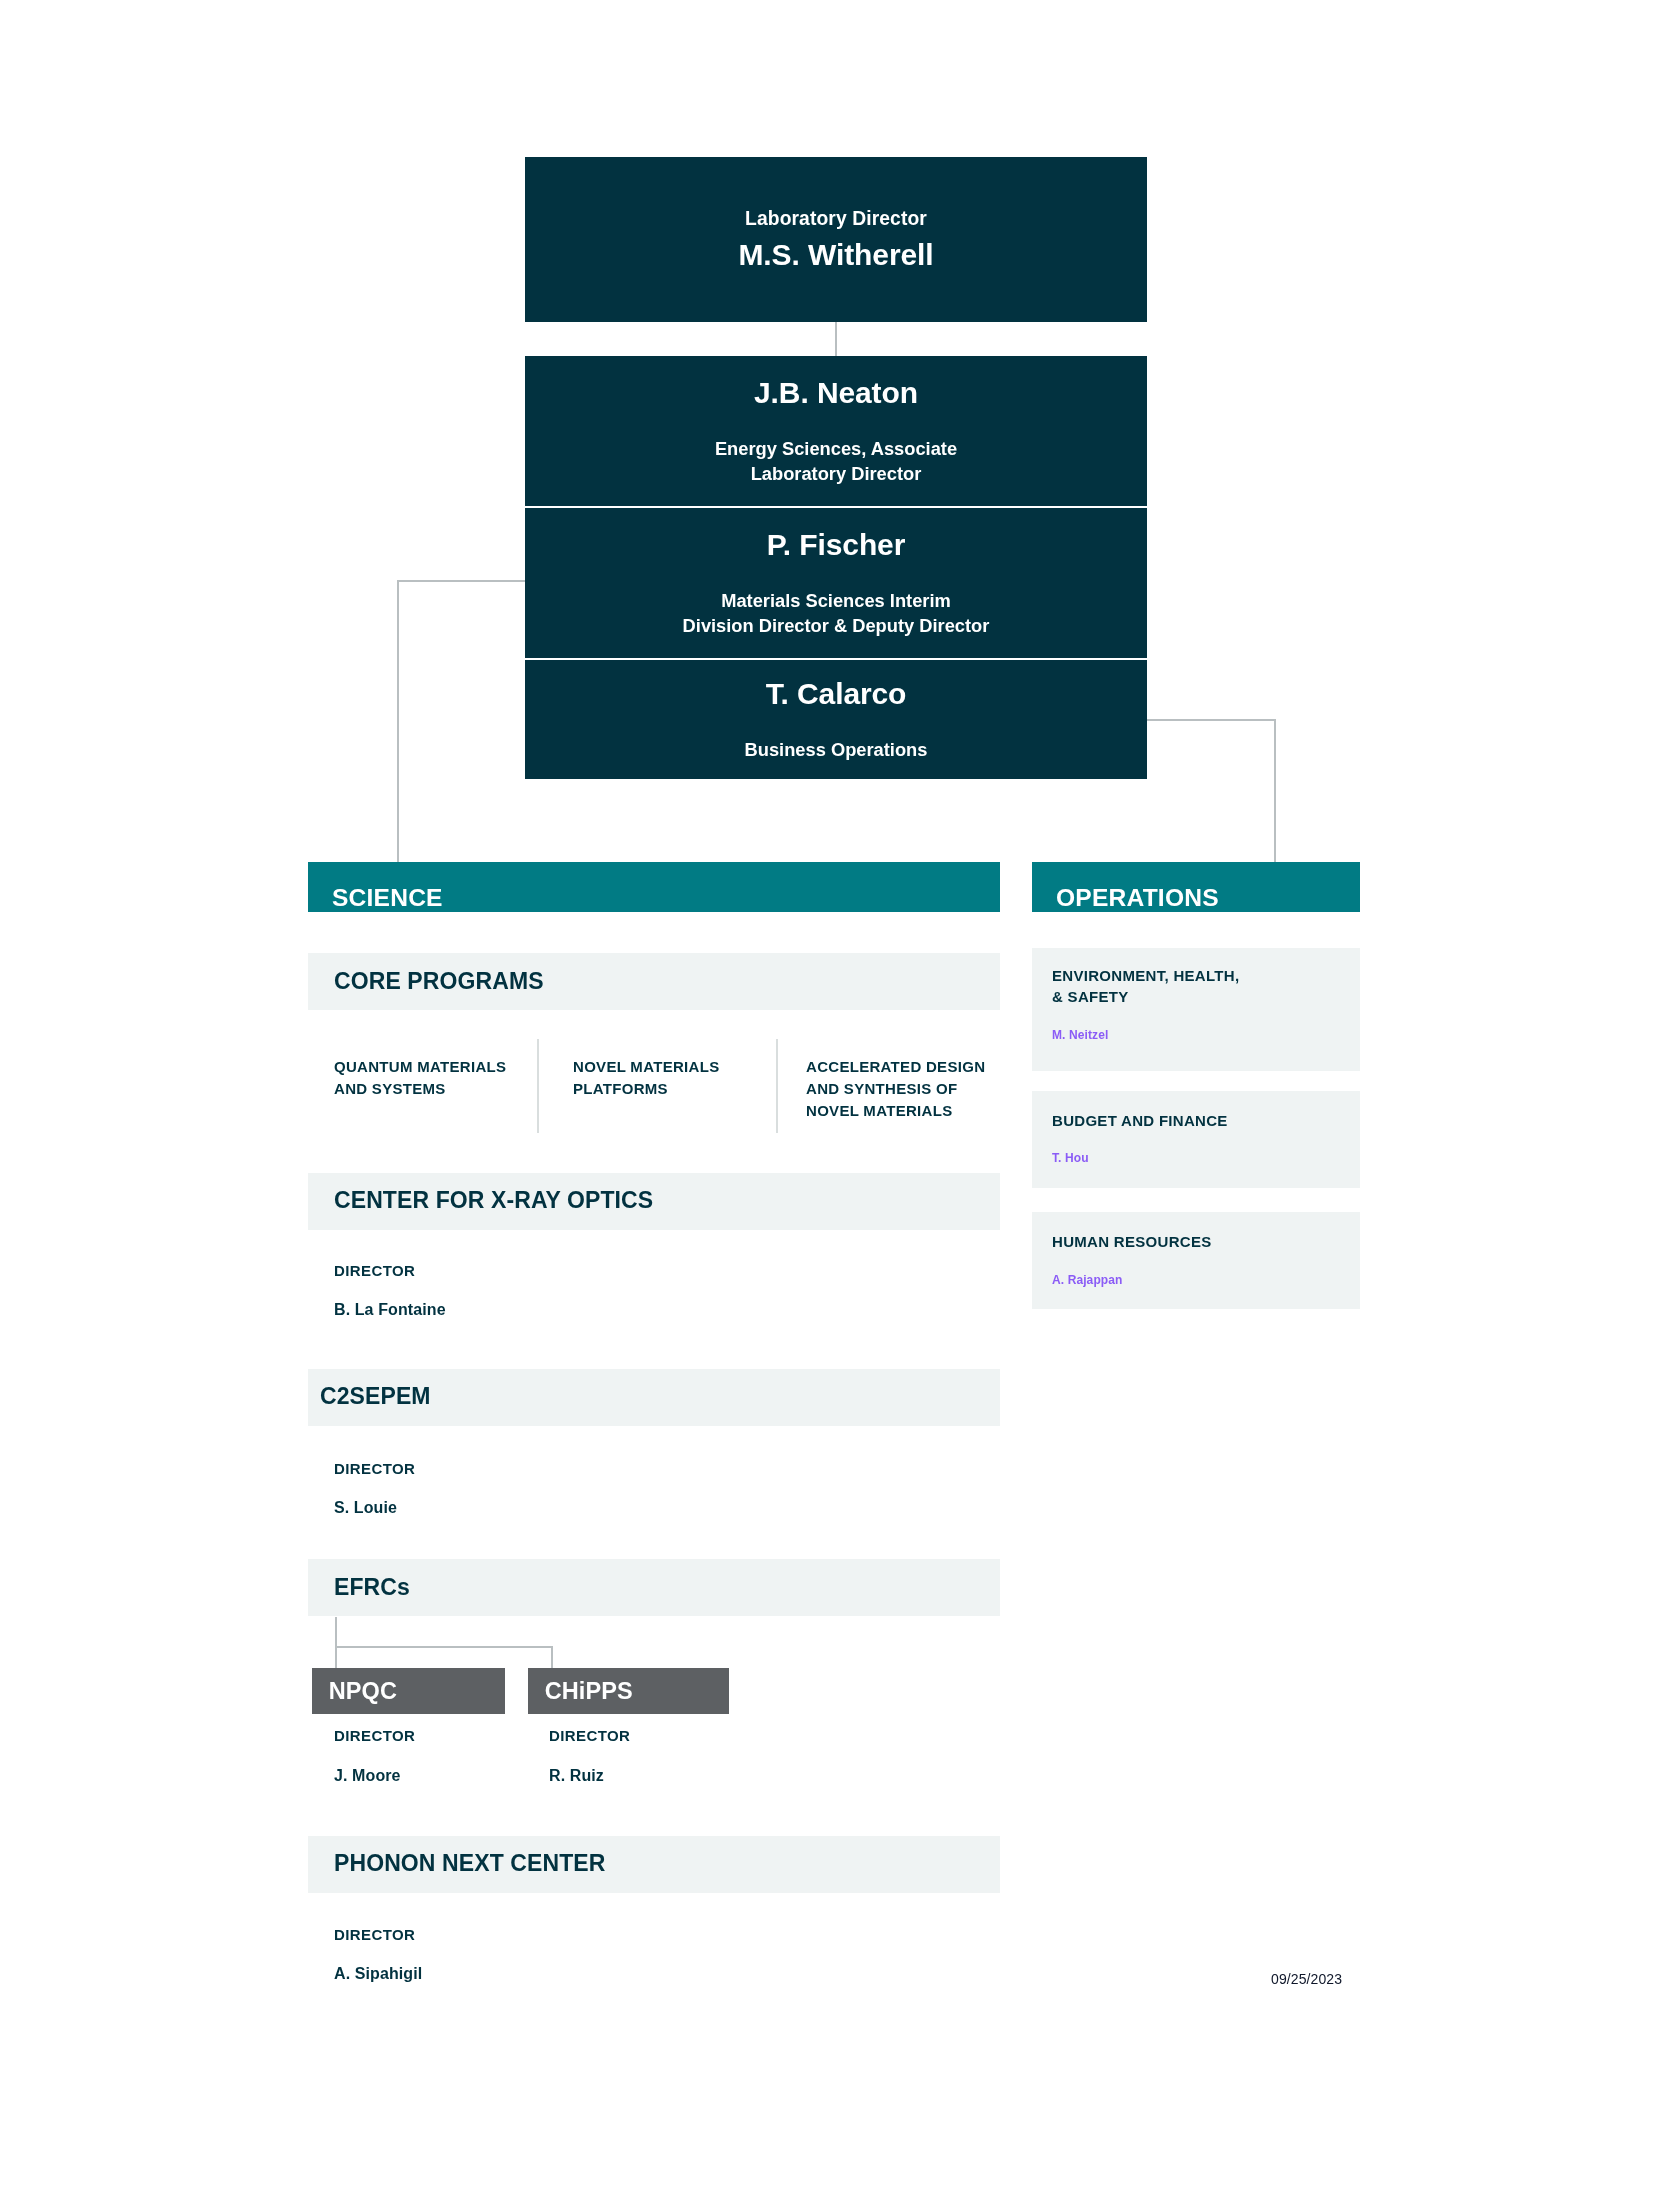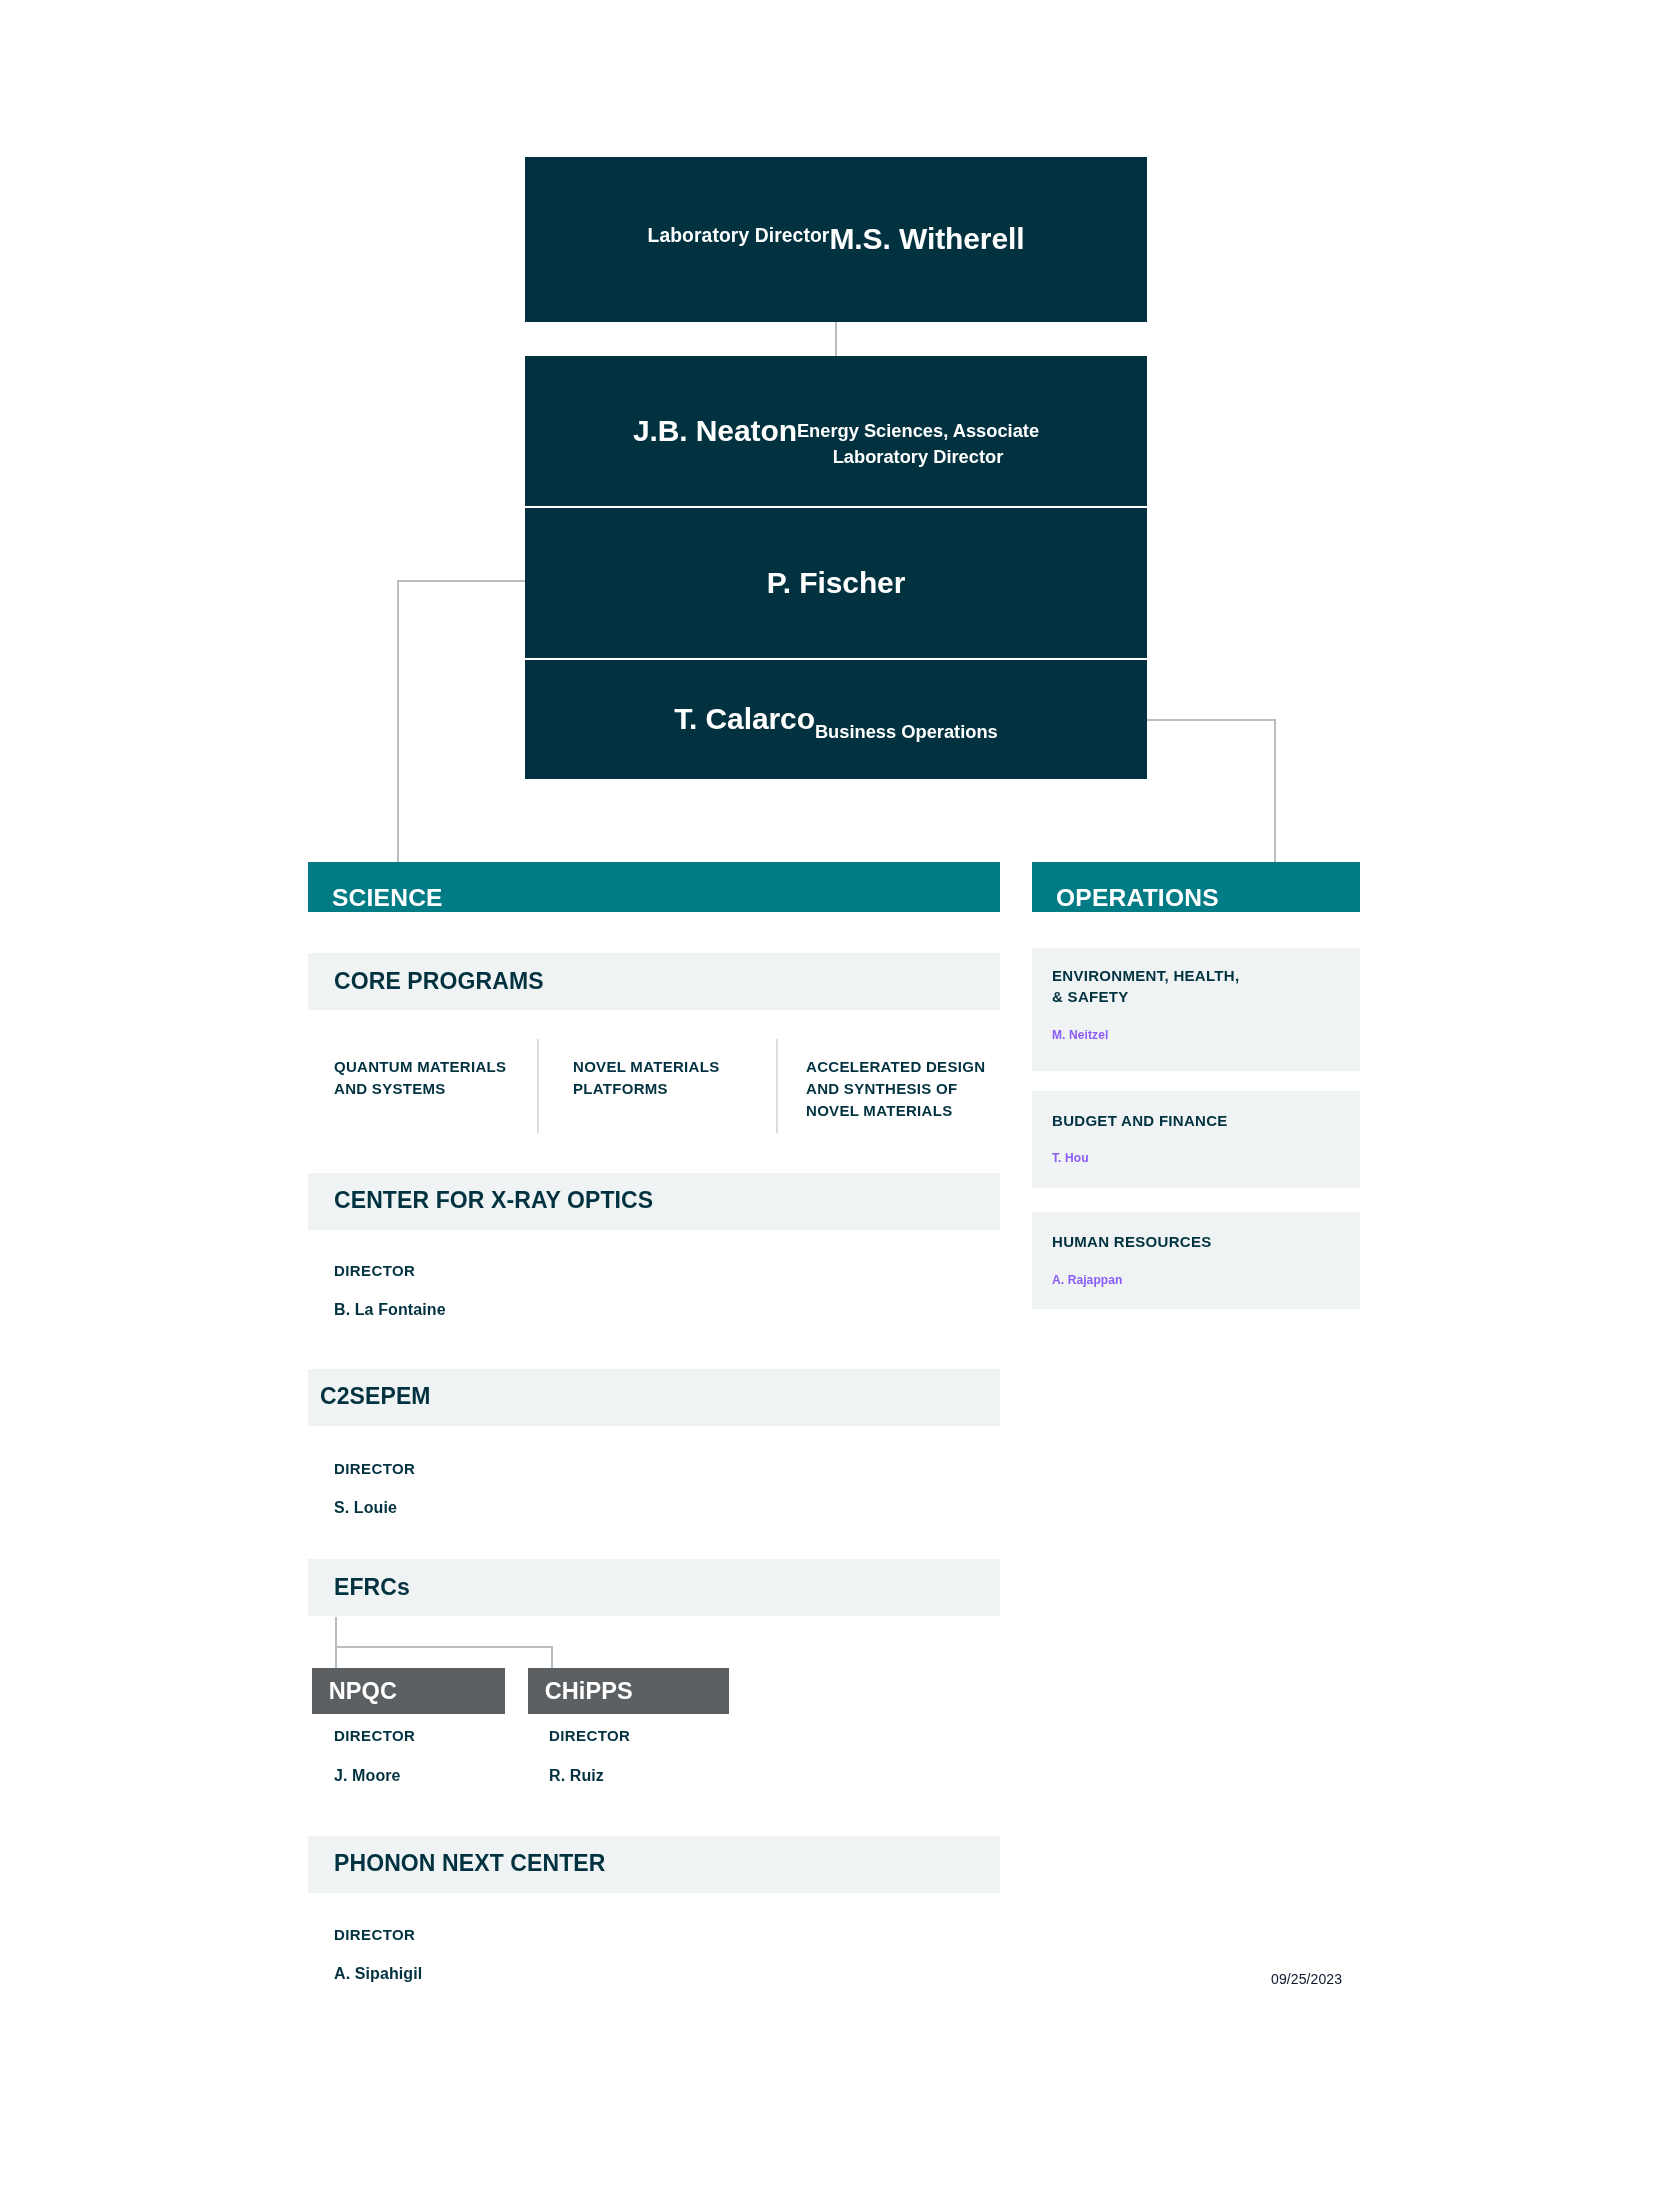--- a/index.html
+++ b/index.html
@@ -32,21 +32,21 @@
   .line-v { width: 2.1px; }
   .line-h { height: 2.1px; }
 
   
   .exec {
     position: absolute;
     background: #023240;
     color: #ffffff;
     box-sizing: border-box;
     display: flex;
-    flex-direction: row;
+    flex-direction: column;
     align-items: center;
     justify-content: center;
     text-align: center;
   }
   .exec .exec-role-top {
     font-size: 19.3px;
     font-weight: bold;
     letter-spacing: 0.1px;
     line-height: 1.25;
     margin-bottom: 7.3px;
@@ -191,20 +191,22 @@
 
   <div class="exec" style="left:525px; top:356px; width:622px; height:150px;">
     <div class="exec-name">J.B. Neaton</div>
     <div class="exec-role" style="white-space: pre-line;">Energy Sciences, Associate
 Laboratory Director</div>
   </div>
   <div class="exec-divider" style="left:525px; top:507px; width:622px;"></div>
 
   <div class="exec" style="left:525px; top:508px; width:622px; height:150px;">
     <div class="exec-name">P. Fischer</div>
+    <div class="exec-role" style="white-space: pre-line; max-width:95%;">Materials Sciences Interim
+Division Director &amp; Deputy Director</div>
   </div>
   <div class="exec-divider" style="left:525px; top:659px; width:622px;"></div>
 
   <div class="exec" style="left:525px; top:660px; width:622px; height:119px;">
     <div class="exec-name">T. Calarco</div>
     <div class="exec-role" style="white-space: pre-line;">Business Operations</div>
   </div>
 
   <div class="sectionbar" style="left:308px; top:862px; width:692px; height:50px;">
     <span>SCIENCE</span>

